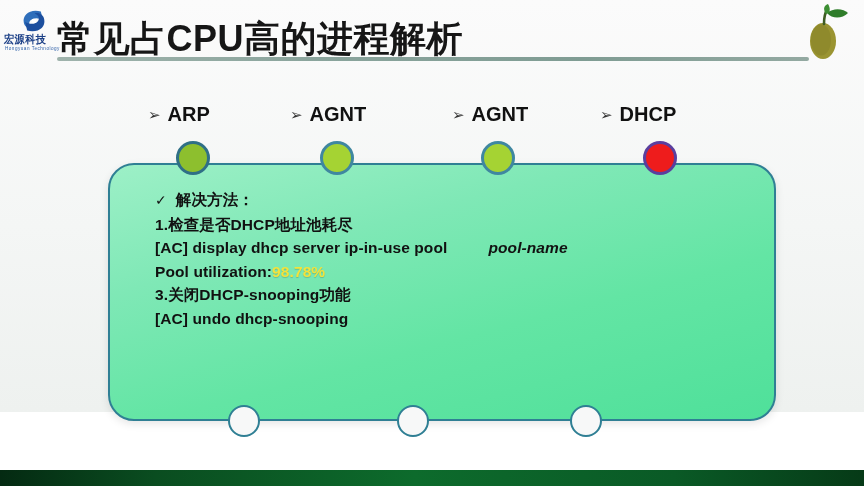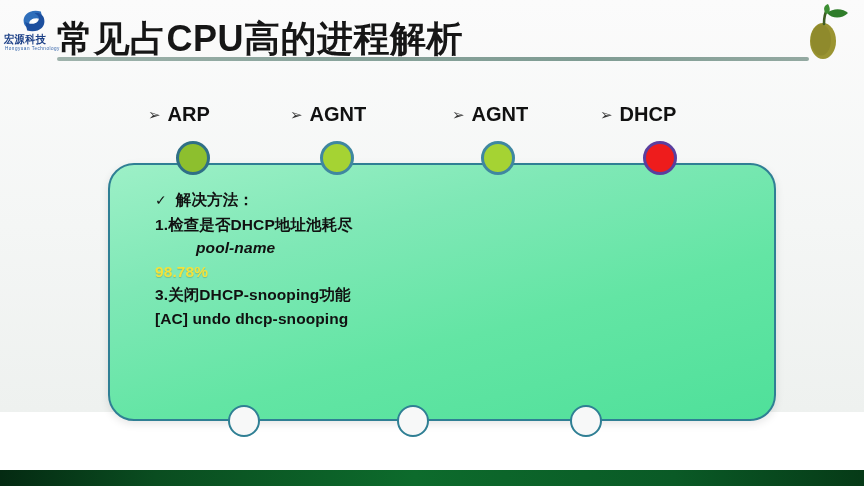--- a/index.html
+++ b/index.html
@@ -145,23 +145,25 @@
   <div class="bottom-node" style="left:397px"></div>
   <div class="bottom-node" style="left:570px"></div>
 
   <div id="body-text">
     <div class="row">
       <span class="check">✓</span>
       <span>解决方法：</span>
     </div>
     <div class="row">1.检查是否DHCP地址池耗尽</div>
     <div class="row">
+      <span>[AC] display dhcp server ip-in-use pool </span>
       <span class="ital">pool-name</span>
     </div>
     <div class="row">
+      <span>Pool utilization: </span>
       <span class="pct">98.78%</span>
     </div>
     <div class="row">3.关闭DHCP-snooping功能</div>
     <div class="row">[AC] undo dhcp-snooping</div>
   </div>
 
   <div id="bottom-band"></div>
 </div>
 
 </body></html>

